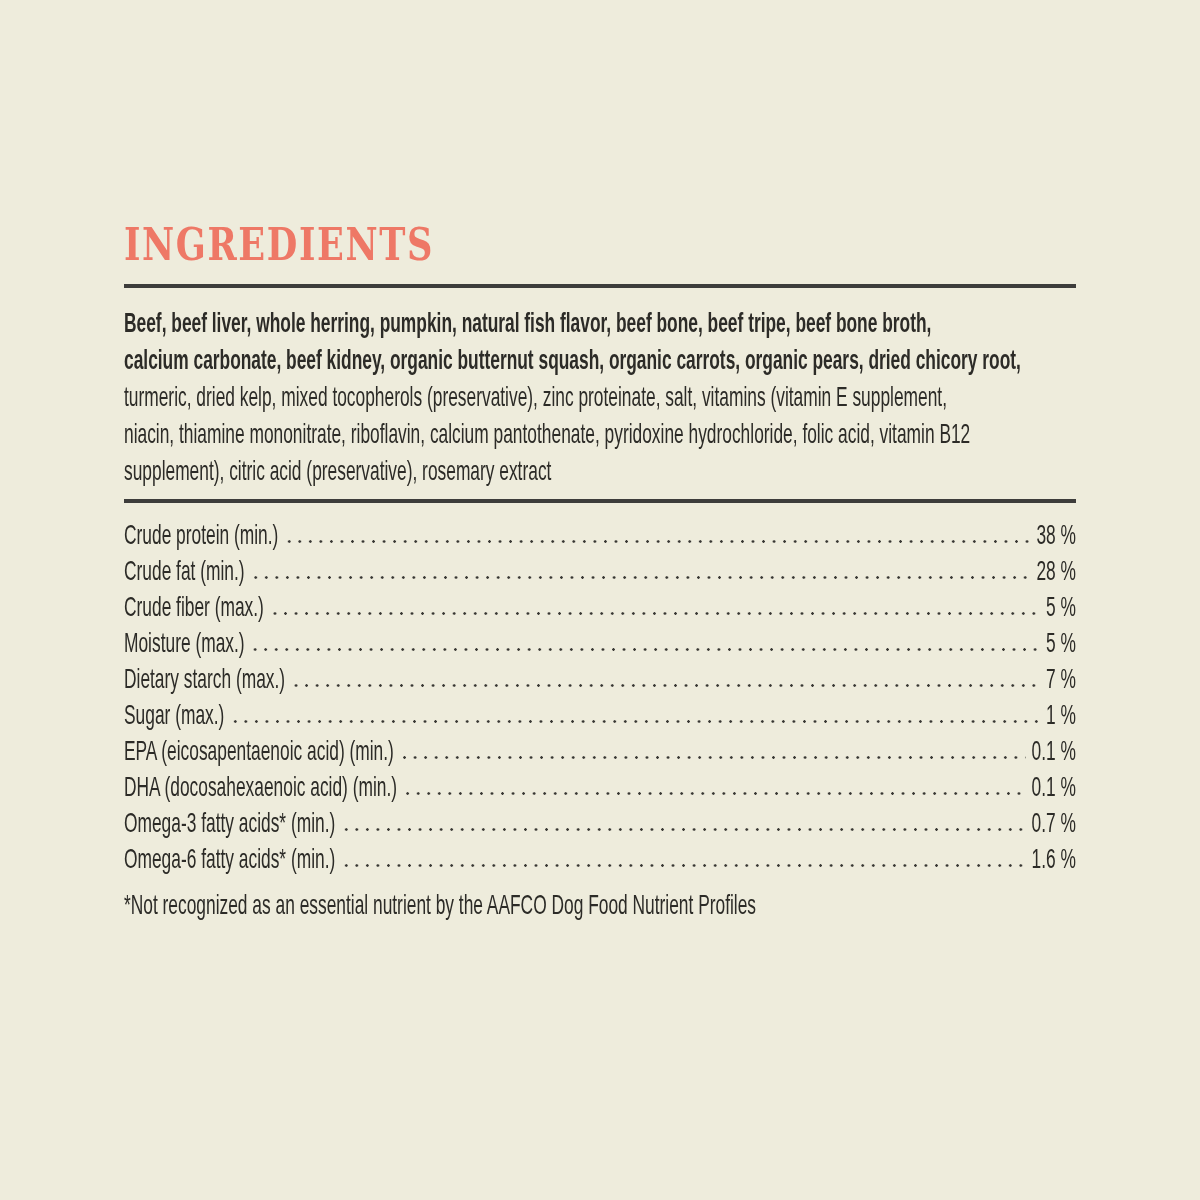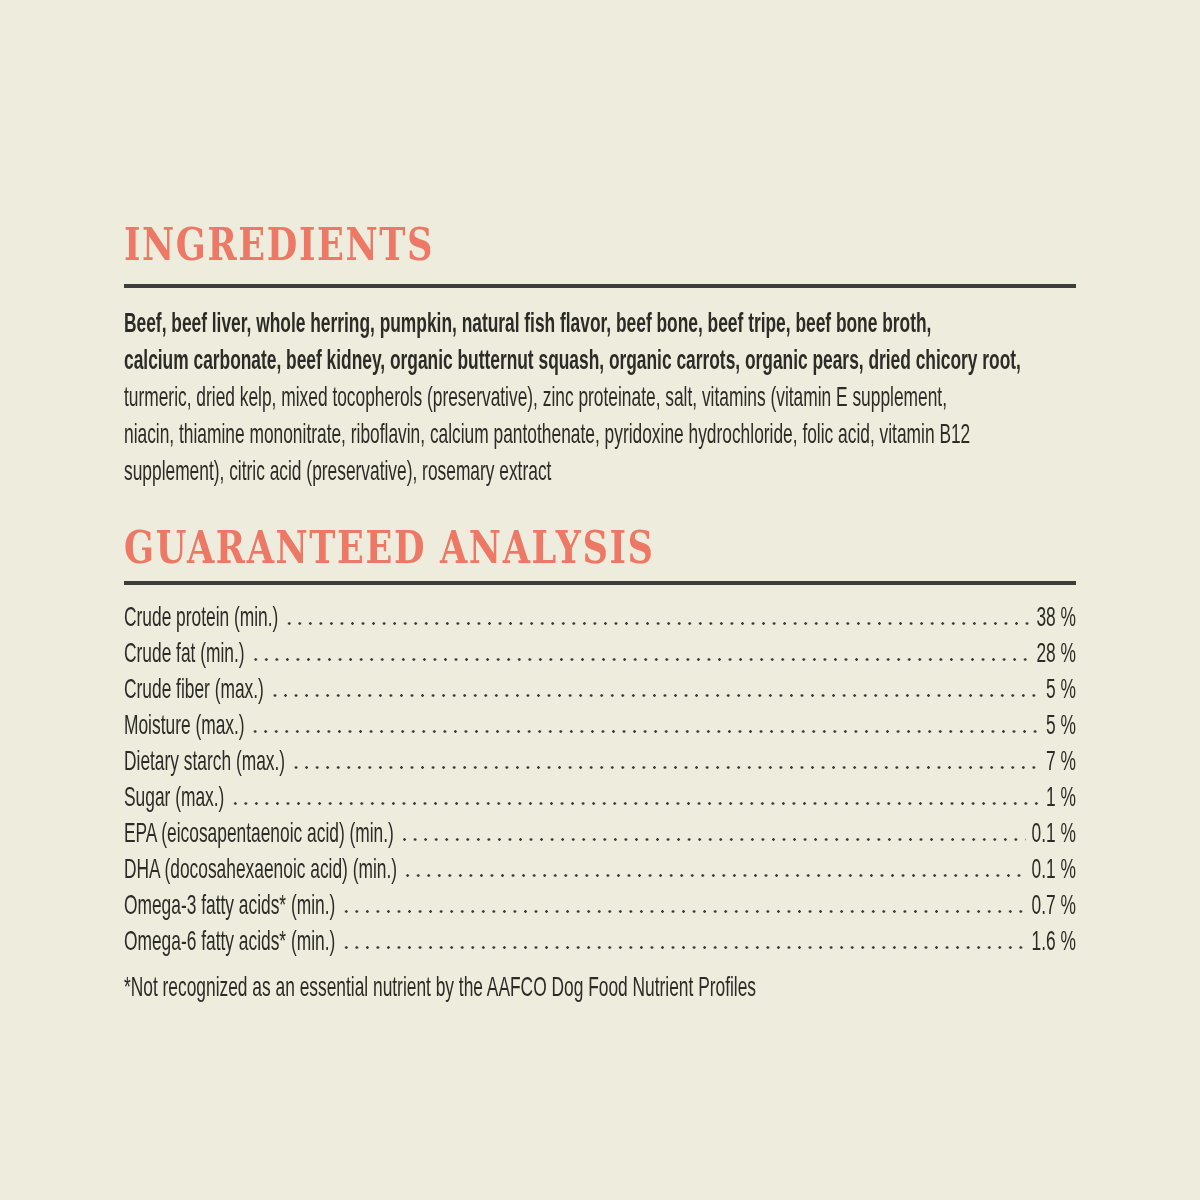--- a/index.html
+++ b/index.html
@@ -90,23 +90,20 @@
 
     <div class="ingredients-text condensed">
 
     <div class="ing-line bold">Beef, beef liver, whole herring, pumpkin, natural fish flavor, beef bone, beef tripe, beef bone broth,</div>
         <div class="ing-line bold">calcium carbonate, beef kidney, organic butternut squash, organic carrots, organic pears, dried chicory root,</div>
         <div class="ing-line">turmeric, dried kelp, mixed tocopherols (preservative), zinc proteinate, salt, vitamins (vitamin E supplement,</div>
         <div class="ing-line">niacin, thiamine mononitrate, riboflavin, calcium pantothenate, pyridoxine hydrochloride, folic acid, vitamin B12</div>
         <div class="ing-line">supplement), citric acid (preservative), rosemary extract</div>
       </div>
 
-    <div class="h2-space">
-      <h1 class="section-heading"><span class="heading-scale">GUARANTEED ANALYSIS</span></h1>
-    </div>
     <div class="rule rule-2"></div>
 
     <div class="ga-table condensed">
 
     <div class="ga-row">
           <span class="ga-label">Crude protein (min.)</span>
           <span class="ga-leader"></span>
           <span class="ga-value">38 %</span>
         </div>
         <div class="ga-row">

